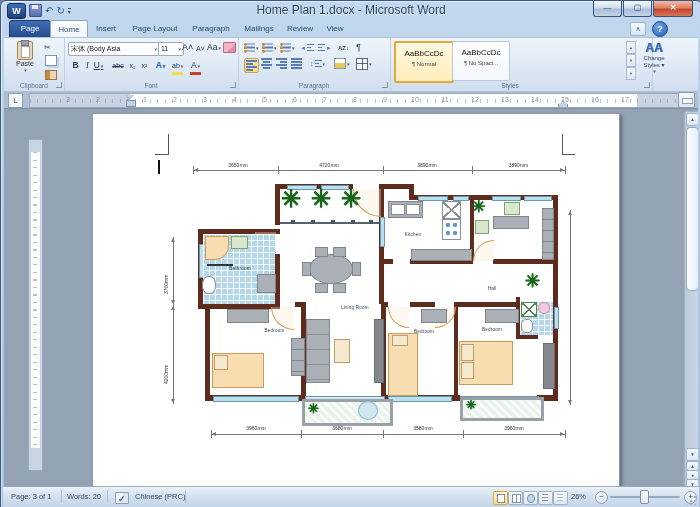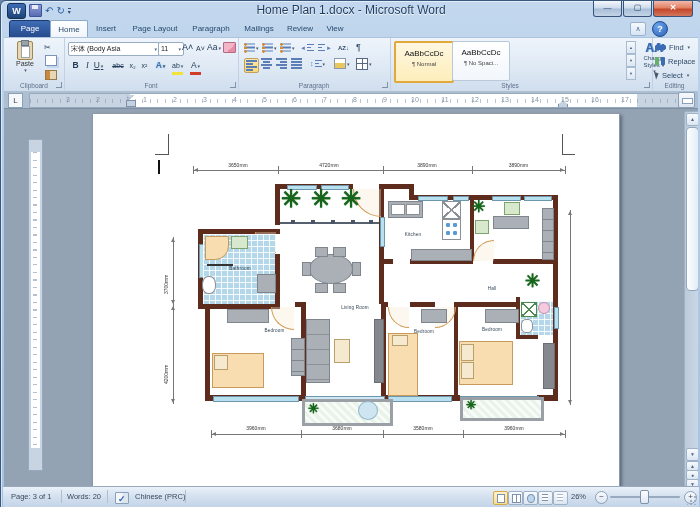--- a/index.html
+++ b/index.html
@@ -288,35 +288,20 @@
       </div>
       <div class="chstyles dd" style="left:248px;top:4px;width:32px;">
         <span class="aa">AA</span>
         <span>Change</span>
         <span>Styles ▾</span>
       </div>
       <div class="gcap" style="width:240px;">Styles</div>
       <div class="dlq"></div>
     </div>
 
-    <div class="grp" style="left:648px;width:45px;border-right:none;">
-      <div class="ebtn dd" style="top:3px;">
-          <span class="binoc"></span>
-          <span>Find</span>
-        </div>
-      <div class="ebtn" style="top:17px;">
-          <span class="repl"></span>
-          <span>Replace</span>
-        </div>
-      <div class="ebtn dd" style="top:31px;">
-          <span class="selarr"></span>
-          <span>Select</span>
-        </div>
-      <div class="gcap">Editing</div>
-    </div>
   </div>
 
   <div class="abs" id="rulerrow">
     <div class="abs tabsel">L</div>
     <div class="abs hruler">
       <div class="hwhite"></div>
       <div class="rticks"></div>
       <div>
           <span class="rn" style="left: 38px;">3</span>
           <span class="rn" style="left: 68px;">2</span>

